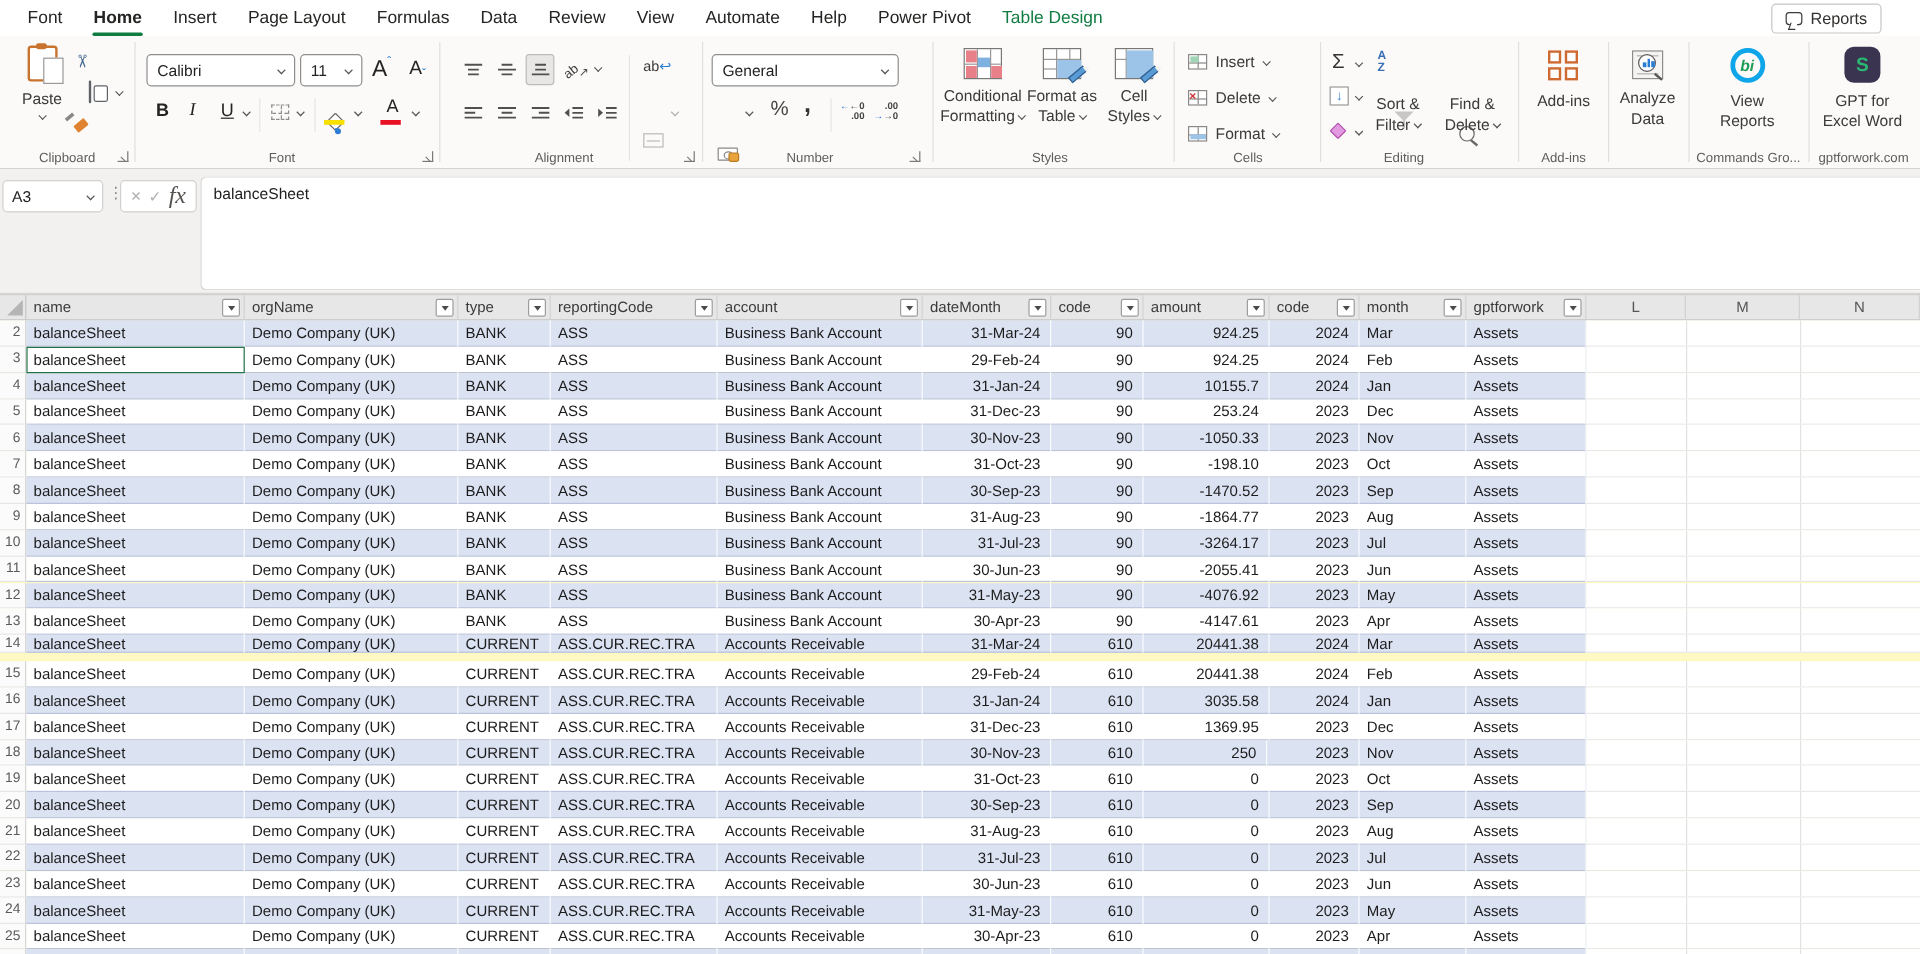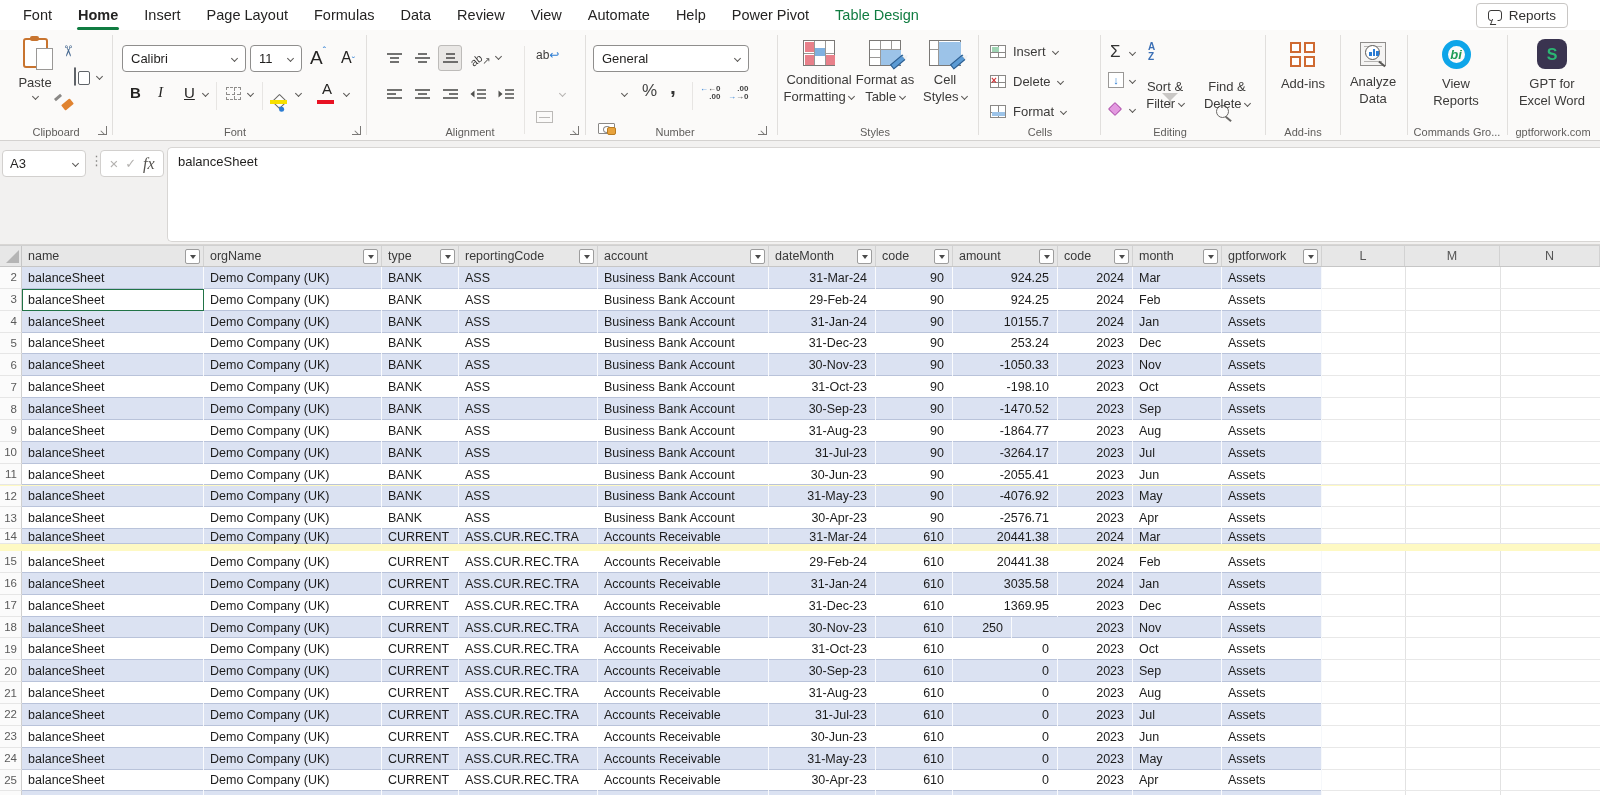--- a/index.html
+++ b/index.html
@@ -92,32 +92,32 @@
   .mag::after{content:"";position:absolute;right:-4px;bottom:-3px;width:7px;height:1.8px;background:#6a6866;transform:rotate(40deg);}
 
   
   .adgrid{width:26px;height:26px;display:grid;grid-template-columns:11px 11px;grid-template-rows:11px 11px;gap:3px;}
   .adgrid i{border:2px solid #cf6a32;background:#fff;}
   .anic{width:26px;height:24px;border:1px solid #8f8d8b;background:linear-gradient(#f5f4f3,#f5f4f3);position:relative;}
   .anic::before{content:"";position:absolute;inset:3px 3px 3px 3px;border-top:1px solid #b5b3b1;border-bottom:1px solid #b5b3b1;}
   .anic .mg{position:absolute;left:4px;top:2px;width:15px;height:15px;border:1.6px solid #5a5856;border-radius:50%;background:#fff;}
   .anic .mg i{position:absolute;bottom:3px;width:2.5px;background:#2b7cd3;display:block;}
   .anic .hd{position:absolute;right:-1px;bottom:0px;width:8px;height:2px;background:#5a5856;transform:rotate(40deg);}
-  .bicirc{width:29px;height:29px;border:6px solid #0ea5e9;border-radius:50%;color:#1f9d55;font-size:13px;font-weight:bold;font-style:italic;
+  .bicirc{width:29px;height:29px;border:4px solid #0ea5e9;border-radius:50%;color:#1f9d55;font-size:13px;font-weight:bold;font-style:italic;
           display:flex;align-items:center;justify-content:center;}
   .gpt{width:30px;height:30px;border-radius:8px;background:#3a3450;color:#2bb673;font-weight:bold;font-size:16px;display:flex;align-items:center;justify-content:center;}
 
   
   .fbar{position:absolute;top:141px;left:0;right:0;height:104px;background:#f2f1f0;border-bottom:1px solid #d8d6d4;}
   .namebox{position:absolute;left:2px;top:9px;width:84px;height:27px;background:#fff;border:1px solid #d2d0ce;border-radius:4px;
            font-size:13px;display:flex;align-items:center;justify-content:space-between;padding:0 7px;}
   .dots{position:absolute;left:90px;top:12px;color:#8a8886;font-size:13px;}
   .fxbox{position:absolute;left:100px;top:9px;width:64px;height:27px;background:#fff;border:1px solid #d2d0ce;border-radius:4px;
          display:flex;align-items:center;justify-content:space-around;padding:0 5px;font-size:13px;color:#b3b1af;}
-  .fx{font-family:"Liberation Serif",serif;font-style:italic;color:#55534f;font-size:16px;}
+  .fx{font-family:"Liberation Serif",serif;font-style:italic;color:#55534f;font-size:20px;}
   .finput{position:absolute;left:167px;top:6px;right:0;height:95px;background:#fff;border:1px solid #d8d6d4;border-right:none;
           border-radius:5px 0 0 5px;font-size:13px;padding:6px 10px;color:#201f1e;}
 
   
   .sheet{position:absolute;top:245px;left:0;right:0;bottom:0;background:#fef9c3;overflow:hidden;}
   .hstrip{position:absolute;top:0;left:0;right:0;height:22px;background:#e7e7e7;border-top:1px solid #d0d0d0;border-bottom:1px solid #c6c6c6;}
   .hcell{position:absolute;top:0;height:100%;border-right:1px solid #d2d2d2;font-size:12.5px;color:#3a3a3a;line-height:20px;padding-left:6px;white-space:nowrap;overflow:hidden;}
   .hletter{text-align:center;padding-left:0;color:#555;}
   .fb{position:absolute;right:3px;top:3px;width:15px;height:15px;background:#fff;border:1px solid #9d9d9d;border-radius:2px;
       display:flex;align-items:center;justify-content:center;}
@@ -691,21 +691,21 @@
         <div class="row" style="top: 262.35px; height: 21.85px;">
           <div class="rgut">13</div>
           <div class="tband odd"></div>
           <div class="tcell cl" style="left: 22px; width: 182px;">balanceSheet</div>
           <div class="tcell cl" style="left: 204px; width: 178px;">Demo Company (UK)</div>
           <div class="tcell cl" style="left: 382px; width: 77px;">BANK</div>
           <div class="tcell cl" style="left: 459px; width: 139px;">ASS</div>
           <div class="tcell cl" style="left: 598px; width: 171px;">Business Bank Account</div>
           <div class="tcell cr" style="left: 769px; width: 107px;">30-Apr-23</div>
           <div class="tcell cr" style="left: 876px; width: 77px;">90</div>
-          <div class="tcell cr" style="left: 953px; width: 105px;">-2576.71</div>
+          <div class="tcell cr" style="left: 953px; width: 105px;">-4147.61</div>
           <div class="tcell cr" style="left: 1058px; width: 75px;">2023</div>
           <div class="tcell cl" style="left: 1133px; width: 89px;">Apr</div>
           <div class="tcell cl" style="left: 1222px; width: 100px;">Assets</div>
           <div class="ext">
             <i style="left: 83px;"></i>
             <i style="left: 178px;"></i>
           </div>
         </div>
         <div class="row" style="top: 284.2px; height: 15px;">
           <div class="rgut">14</div>
@@ -786,21 +786,21 @@
         <div class="row" style="top: 371.6px; height: 21.85px;">
           <div class="rgut">18</div>
           <div class="tband even"></div>
           <div class="tcell cl" style="left: 22px; width: 182px;">balanceSheet</div>
           <div class="tcell cl" style="left: 204px; width: 178px;">Demo Company (UK)</div>
           <div class="tcell cl" style="left: 382px; width: 77px;">CURRENT</div>
           <div class="tcell cl" style="left: 459px; width: 139px;">ASS.CUR.REC.TRA</div>
           <div class="tcell cl" style="left: 598px; width: 171px;">Accounts Receivable</div>
           <div class="tcell cr" style="left: 769px; width: 107px;">30-Nov-23</div>
           <div class="tcell cr" style="left: 876px; width: 77px;">610</div>
-          <div class="tcell cr" style="left: 907px; width: 105px;">250</div>
+          <div class="tcell cr" style="left: 951px; width: 105px;">250</div>
           <div class="tcell cr" style="left: 1058px; width: 75px;">2023</div>
           <div class="tcell cl" style="left: 1133px; width: 89px;">Nov</div>
           <div class="tcell cl" style="left: 1222px; width: 100px;">Assets</div>
           <div class="ext">
             <i style="left: 83px;"></i>
             <i style="left: 178px;"></i>
           </div>
         </div>
         <div class="row" style="top: 393.45px; height: 21.85px;">
           <div class="rgut">19</div>

